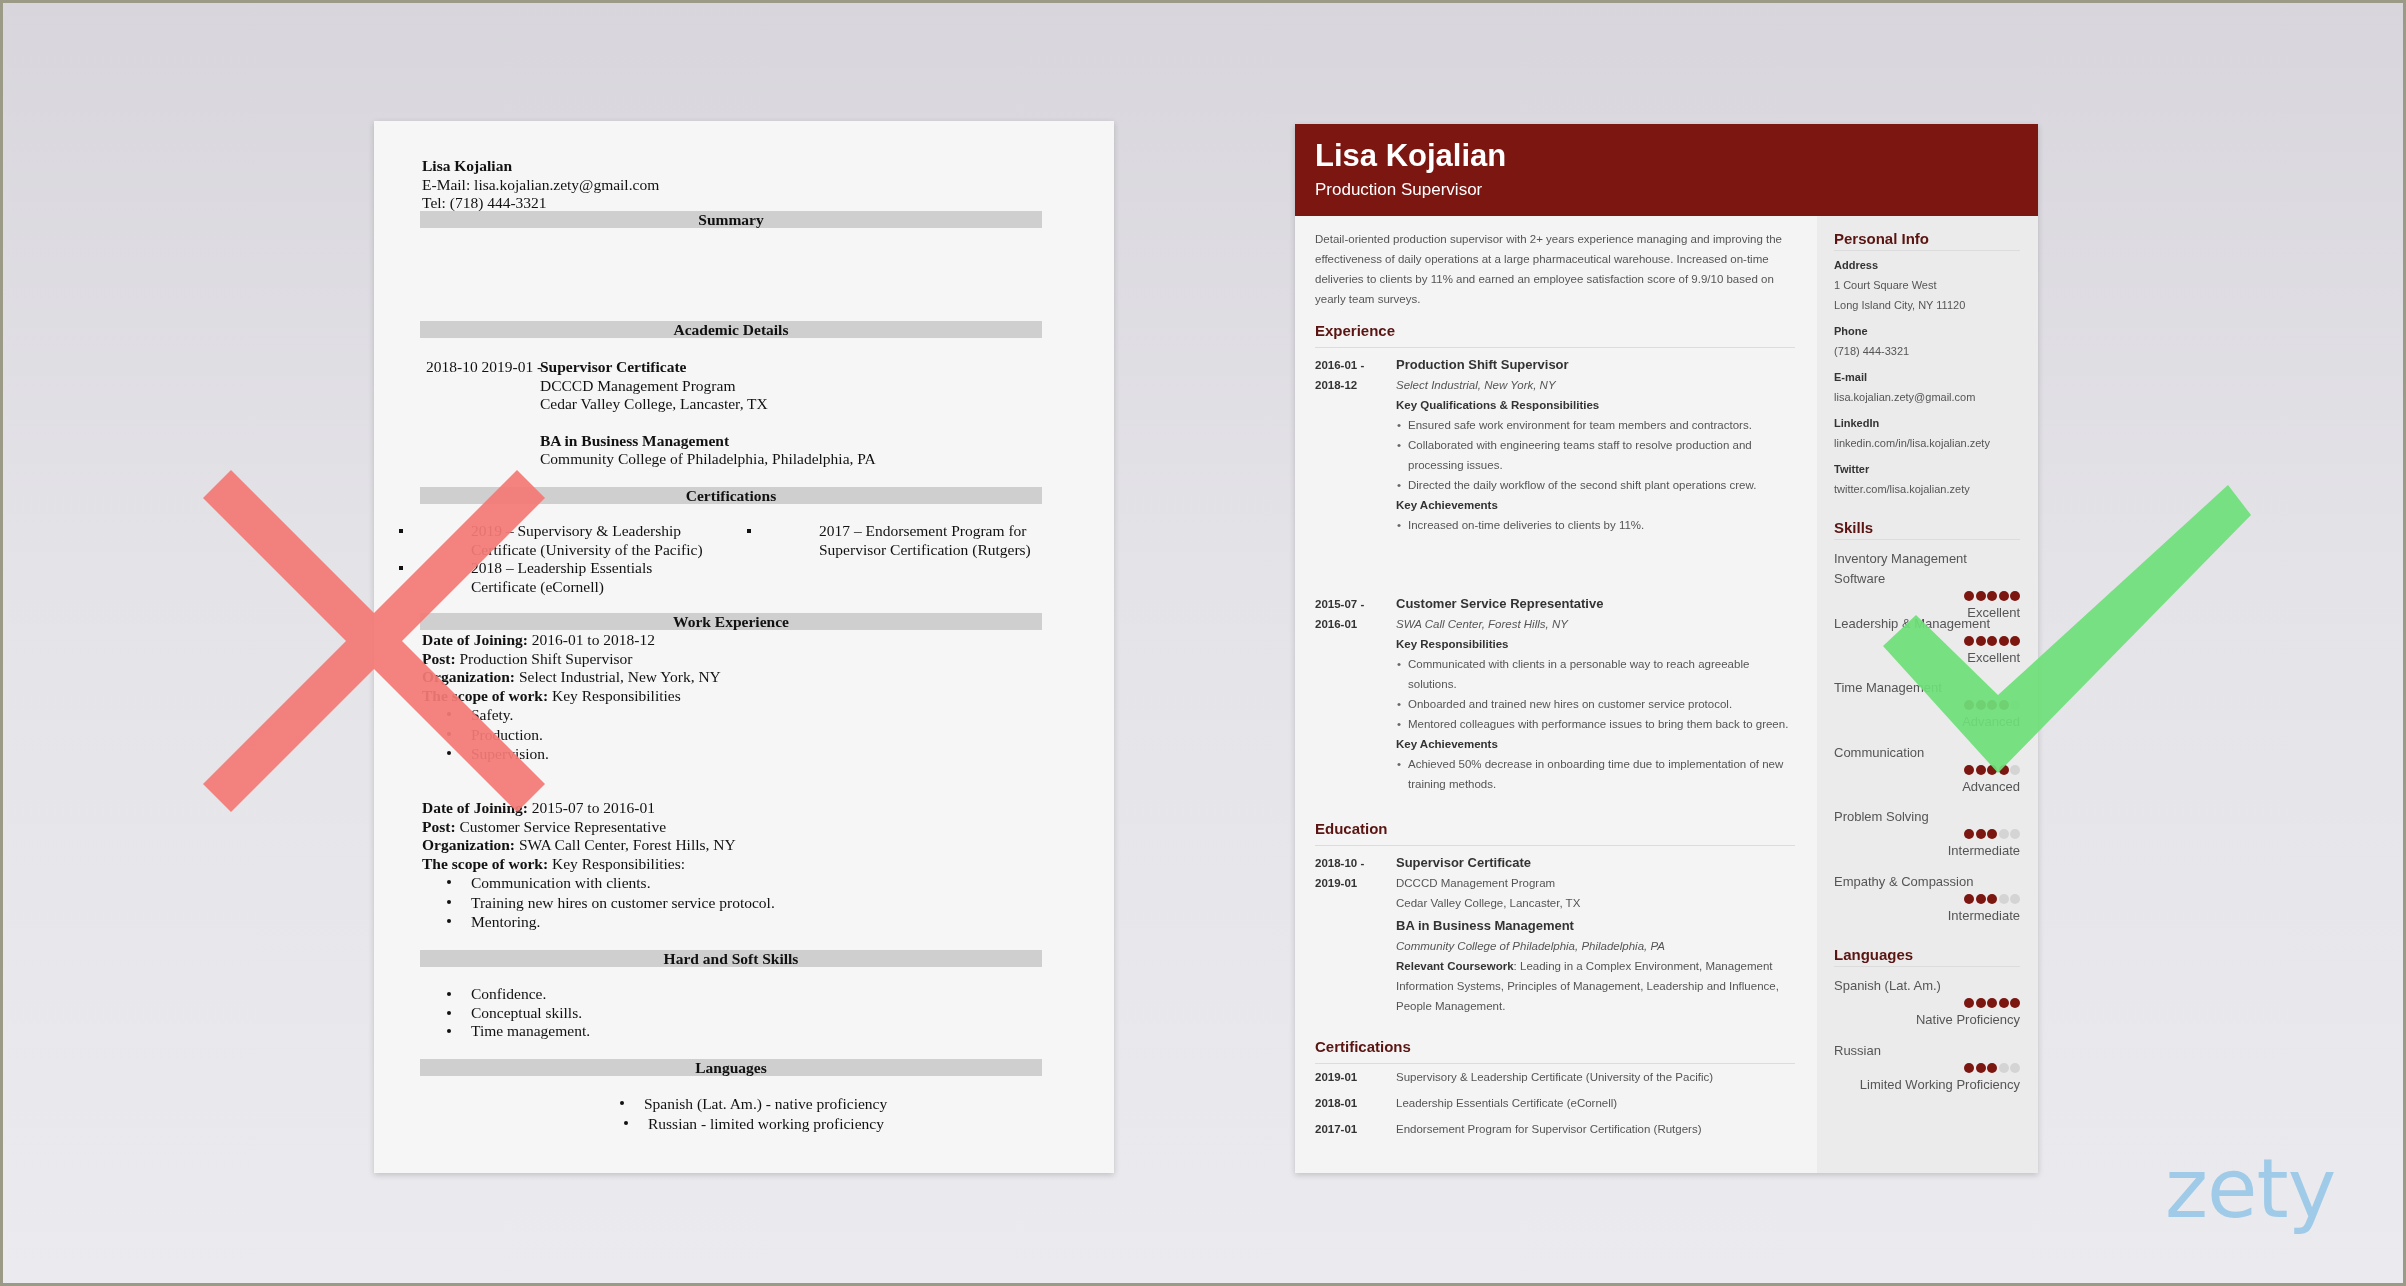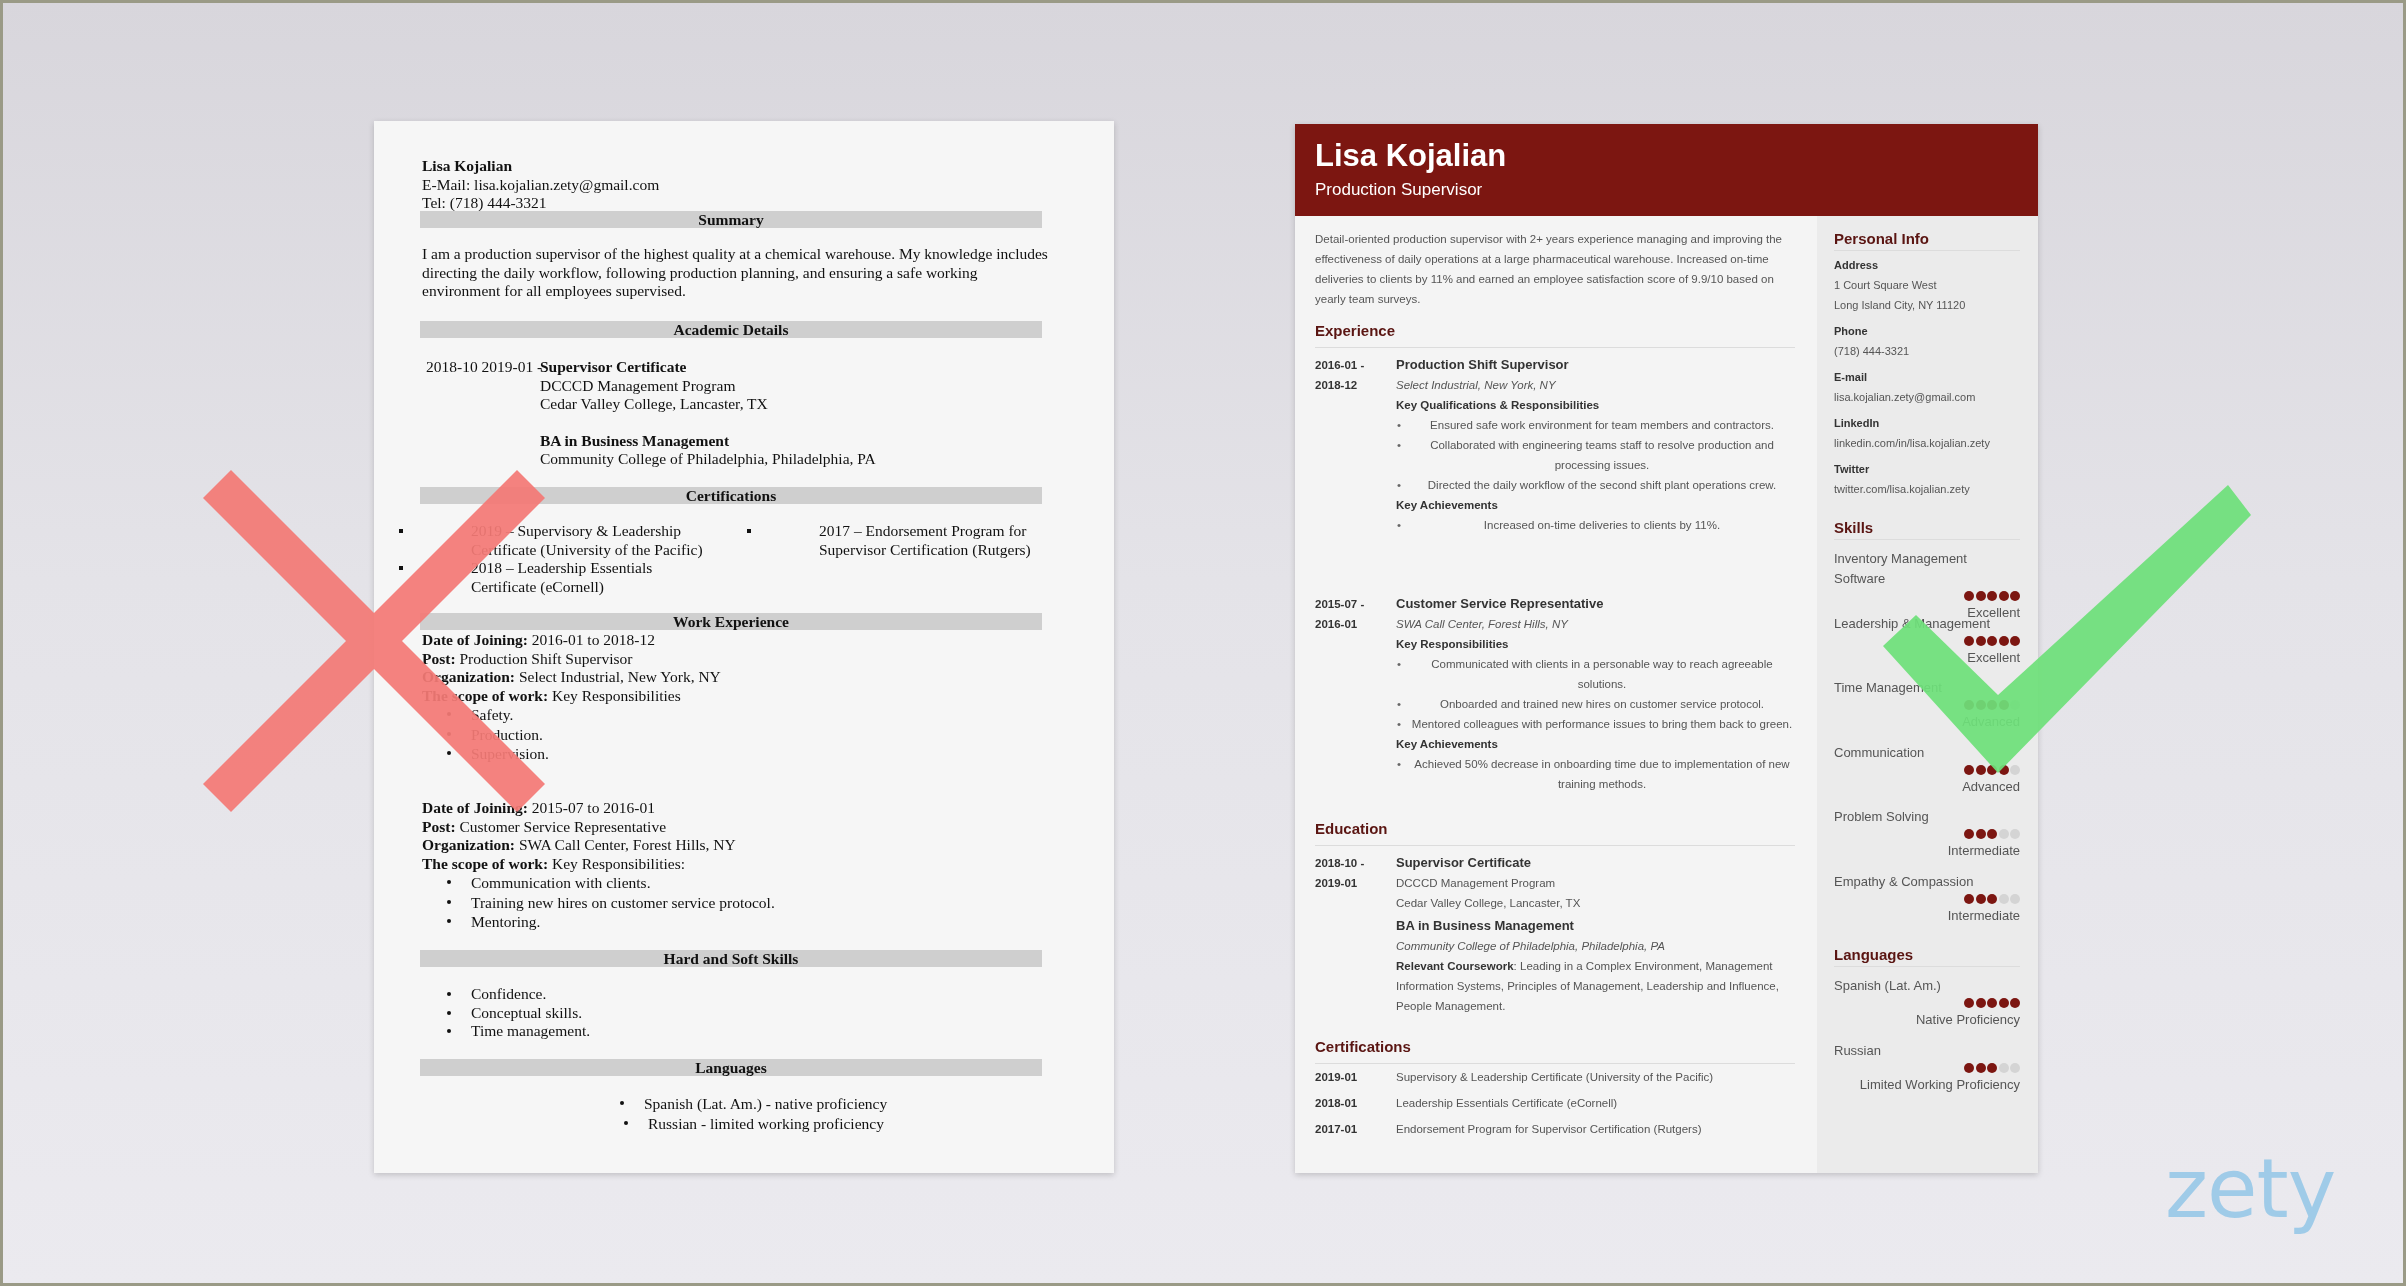--- a/index.html
+++ b/index.html
@@ -63,21 +63,21 @@
   }
   .g-h2 {
     position: absolute; font-size: 15px; font-weight: bold; color: #5a1512;
     border-bottom: 1px solid #dcdcdc; padding-bottom: 8px;
   }
   .g-date { position: absolute; left: 20px; font-weight: bold; color: #333; font-size: 11.5px; line-height: 20px; width: 70px; }
   .g-body { position: absolute; left: 101px; width: 400px; font-size: 11.5px; line-height: 20px; color: #555; }
   .g-body .job { font-weight: bold; color: #333; font-size: 13px; }
   .g-body .org { font-style: italic; }
   .g-body .sub { font-weight: bold; color: #333; }
-  .g-body ul { list-style: none; padding-left: 12px; text-align: center; }
+  .g-body ul { list-style: none; padding-left: 12px; }
   .g-body li { position: relative; }
   .g-body li::before { content: "\2022"; position: absolute; left: -11px; color: #666; }
   .g-cert { position: absolute; left: 20px; font-size: 11.5px; line-height: 26px; color: #555; }
   .g-cert .d { display: inline-block; width: 81px; font-weight: bold; color: #333; }
 
   .sb { position: absolute; left: 17px; width: 186px; font-size: 11px; line-height: 20px; color: #555; }
   .sb .lbl { font-weight: bold; color: #333; }
   .sb-h2 {
     position: absolute; left: 17px; width: 186px; font-size: 15px; font-weight: bold; color: #5a1512;
     border-bottom: 1px solid #dcdcdc; padding-bottom: 3px;
@@ -104,21 +104,20 @@
 <body>
 
 <div class="bad">
   <div class="hdr">
     <div class="name">Lisa Kojalian</div>
     <div>E-Mail: lisa.kojalian.zety@gmail.com</div>
     <div>Tel: (718) 444-3321</div>
   </div>
 
   <div class="band" style="top:90px">Summary</div>
-  <div class="blk" style="left:48px;top:124px;width:630px">I am a production supervisor of the highest quality at a chemical warehouse. My knowledge includes directing the daily workflow, following production planning, and ensuring a safe working environment for all employees supervised.</div>
 
   <div class="band" style="top:200px">Academic Details</div>
   <div class="blk" style="left:52px;top:237px">2018-10 2019-01 -</div>
   <div class="blk" style="left:166px;top:237px">
     <div><b>Supervisor Certificate</b></div>
     <div>DCCCD Management Program</div>
     <div>Cedar Valley College, Lancaster, TX</div>
     <div style="height:18px"></div>
     <div><b>BA in Business Management</b></div>
     <div>Community College of Philadelphia, Philadelphia, PA</div>

